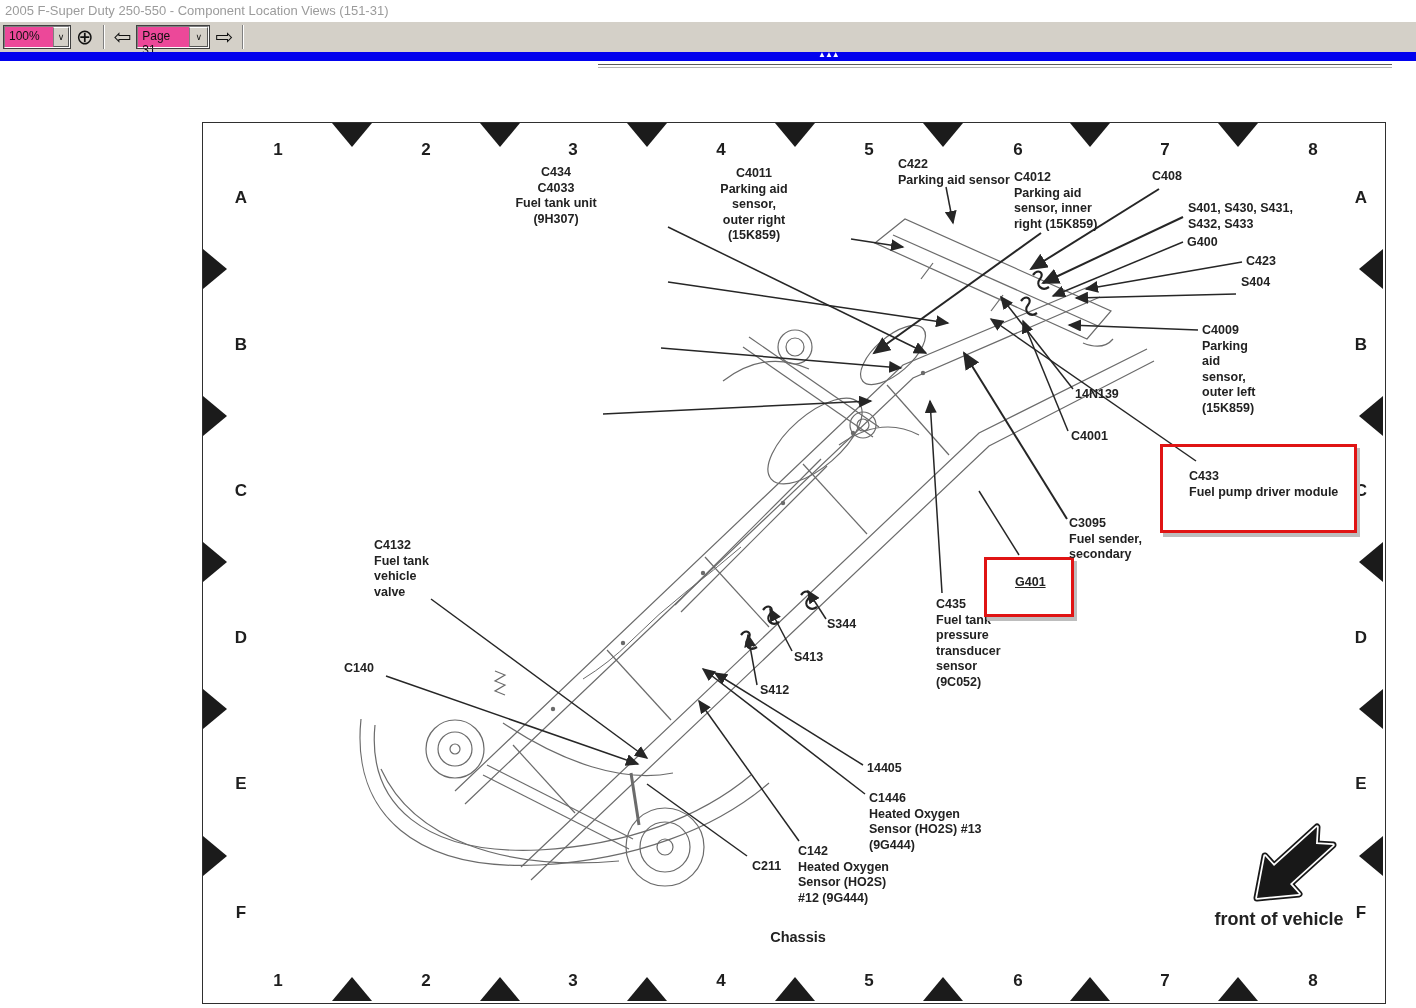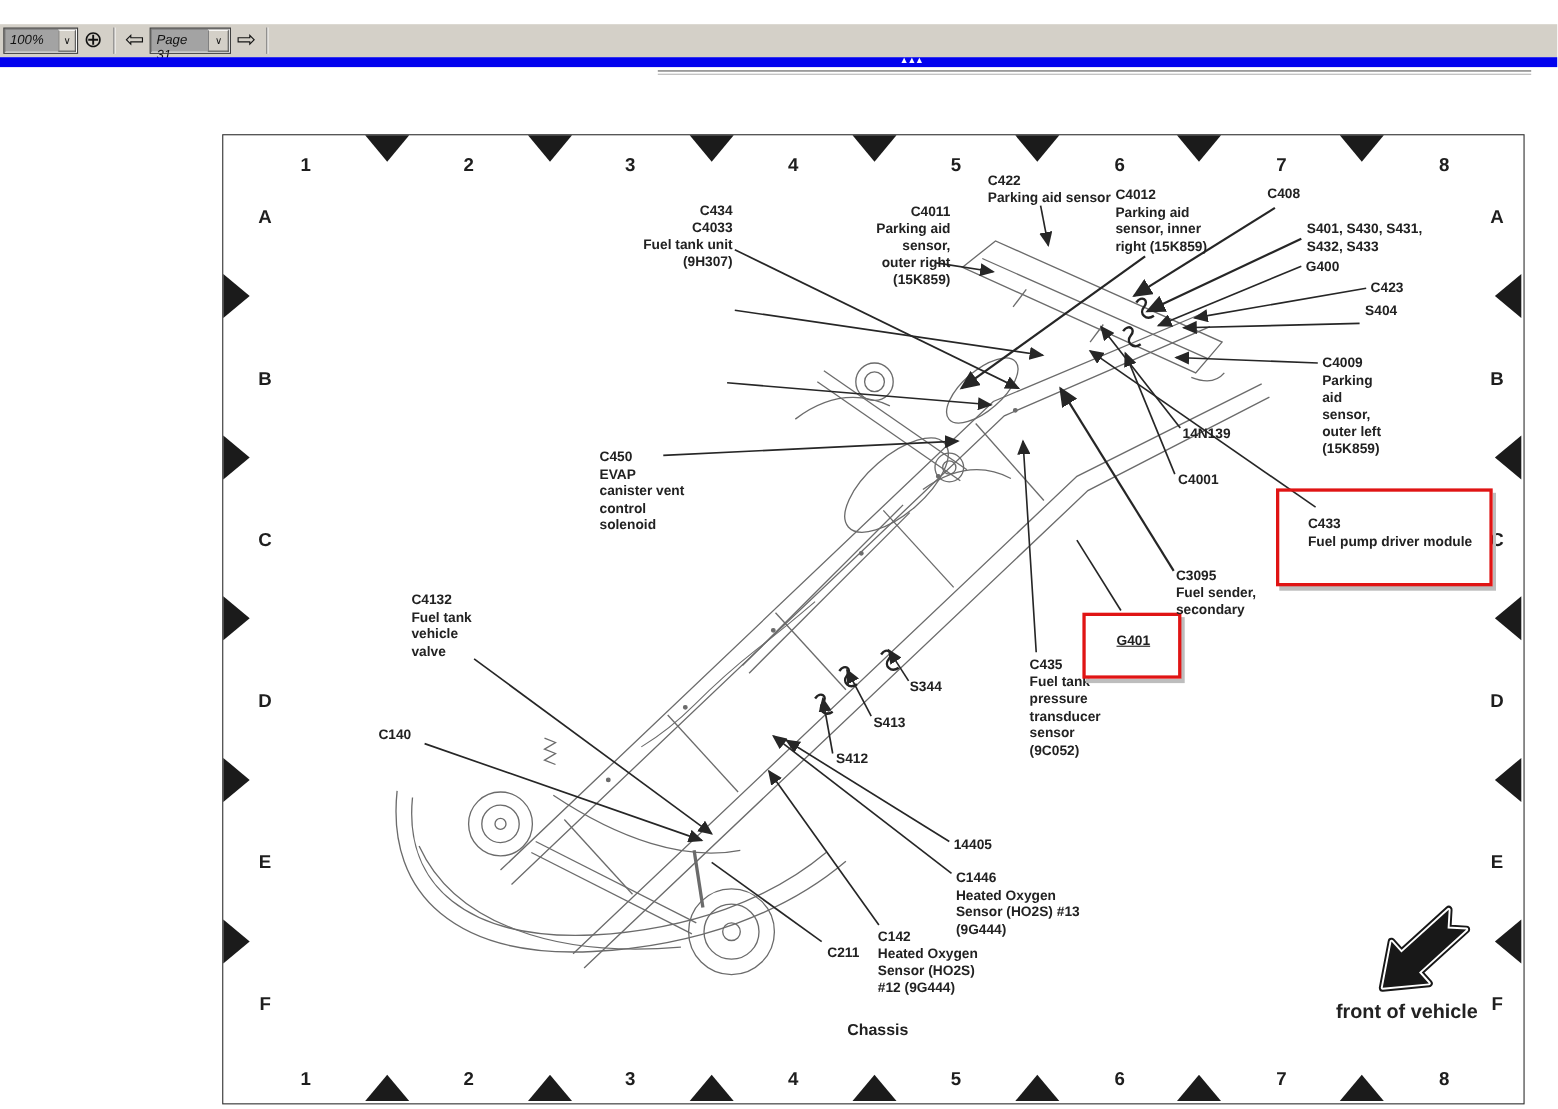--- a/index.html
+++ b/index.html
@@ -2,22 +2,22 @@
 <html><head>
 <meta charset="utf-8">
 <style>
   html,body{margin:0;padding:0;background:#fff;}
   .page{position:relative;width:1416px;height:1008px;background:#fff;overflow:hidden;
         font-family:"Liberation Sans","DejaVu Sans",sans-serif;}
   
   .titlebar{position:absolute;left:5px;top:3px;font-size:13px;color:#9b9b9b;}
   .toolbar{position:absolute;left:0;top:22px;width:100%;height:30px;background:#d4d0c8;
            display:flex;align-items:center;gap:6px;padding-left:4px;box-sizing:border-box;}
-  .combo{display:inline-flex;height:20px;background:#a3a3a3;border-top:1px solid #7e7e7e;border-left:1px solid #7e7e7e;
-         border-bottom:1px solid #fdfdfd;border-right:1px solid #fdfdfd;outline:1px solid #404040;align-items:stretch;font-style:italic;}
+  .combo{display:inline-flex;height:20px;background:#ec4899;border-top:1px solid #7e7e7e;border-left:1px solid #7e7e7e;
+         border-bottom:1px solid #fdfdfd;border-right:1px solid #fdfdfd;outline:1px solid #404040;align-items:stretch;}
   .combo-val{font-size:12px;color:#111;padding:2px 4px 0 4px;min-width:40px;}
   .combo-btn{width:17px;background:#d4d0c8;border-left:1px solid #808080;display:flex;align-items:center;justify-content:center;
              font-size:9px;color:#111;border-top:1px solid #fff;border-right:1px solid #555;border-bottom:1px solid #555;}
   .tool-glyph{font-size:21px;color:#111;line-height:20px;cursor:default;}
   .tb-sep{width:0;height:24px;border-left:1px solid #808080;border-right:1px solid #fff;margin:0 3px;}
   .bluebar{position:absolute;left:0;top:52px;width:100%;height:9px;background:#0202ee;}
   .grabber{position:absolute;left:818px;top:-2px;color:#fff;font-size:8px;letter-spacing:-1px;}
   .panel-top-line{position:absolute;left:598px;top:64px;width:794px;height:2px;
                   border-top:1px solid #5a5a5a;border-bottom:1px solid #b5b5b5;background:#fff;}
   
@@ -25,31 +25,32 @@
            border:1px solid #2f2f2f;}
   .art,.leads{position:absolute;left:0;top:0;width:1182px;height:880px;}
   #overlay{position:absolute;left:0;top:0;width:1182px;height:880px;}
   .grid-label{position:absolute;width:24px;height:22px;text-align:center;font-size:17px;font-weight:bold;color:#1e1e1e;}
   .tri{position:absolute;width:0;height:0;border:0 solid transparent;}
   .tri-down{border-left-width:20px;border-right-width:20px;border-top:24px solid #1b1b1b;}
   .tri-up{border-left-width:20px;border-right-width:20px;border-bottom:24px solid #1b1b1b;}
   .tri-right{border-top-width:20px;border-bottom-width:20px;border-left:24px solid #1b1b1b;}
   .tri-left{border-top-width:20px;border-bottom-width:20px;border-right:24px solid #1b1b1b;}
   .callout{position:absolute;font-size:12.5px;font-weight:bold;color:#222;line-height:15.5px;white-space:nowrap;}
-  .callout.right{text-align:right;width:220px;margin-top:19px;}
+  .callout.right{text-align:center;width:220px;}
   .hlbox{position:absolute;border:3px solid #e01414;box-shadow:3px 4px 0 #bdbdbd;}
   .caption{position:absolute;left:533px;top:806px;width:124px;text-align:center;
            font-size:14.5px;font-weight:bold;color:#222;}
   .front-label{position:absolute;left:996px;top:786px;width:160px;text-align:center;
                font-size:18px;font-weight:bold;color:#222;}
 </style>
 </head>
 <body>
 
 <div class="page">
+  <div class="titlebar">2005 F-Super Duty 250-550 - Component Location Views (151-31)</div>
 
   <div class="toolbar">
     <div class="combo" style="width:64px;">
       <span class="combo-val" style="flex:1">100%</span>
       <span class="combo-btn">∨</span>
     </div>
     <span class="tool-glyph">⊕</span>
     <span class="tb-sep"></span>
     <span class="tool-glyph">⇦</span>
     <div class="combo" style="width:70px;">
@@ -228,27 +229,20 @@
         <div class="tri tri-right" style="left: 0px; top: 566px;"></div>
         <div class="tri tri-left" style="left: 1156px; top: 566px;"></div>
         <div class="tri tri-right" style="left: 0px; top: 713px;"></div>
         <div class="tri tri-left" style="left: 1156px; top: 713px;"></div>
         <div class="callout right" style="left: 243px; top: 42px;">
           <div>C434</div>
           <div>C4033</div>
           <div>Fuel tank unit</div>
           <div>(9H307)</div>
         </div>
-        <div class="callout" style="left: 342px; top: 285px;">
-          <div>C450</div>
-          <div>EVAP</div>
-          <div>canister vent</div>
-          <div>control</div>
-          <div>solenoid</div>
-        </div>
         <div class="callout" style="left: 171px; top: 415px;">
           <div>C4132</div>
           <div>Fuel tank</div>
           <div>vehicle</div>
           <div>valve</div>
         </div>
         <div class="callout" style="left: 141px; top: 538px;">
           <div>C140</div>
         </div>
         <div class="callout" style="left: 549px; top: 736px;">

